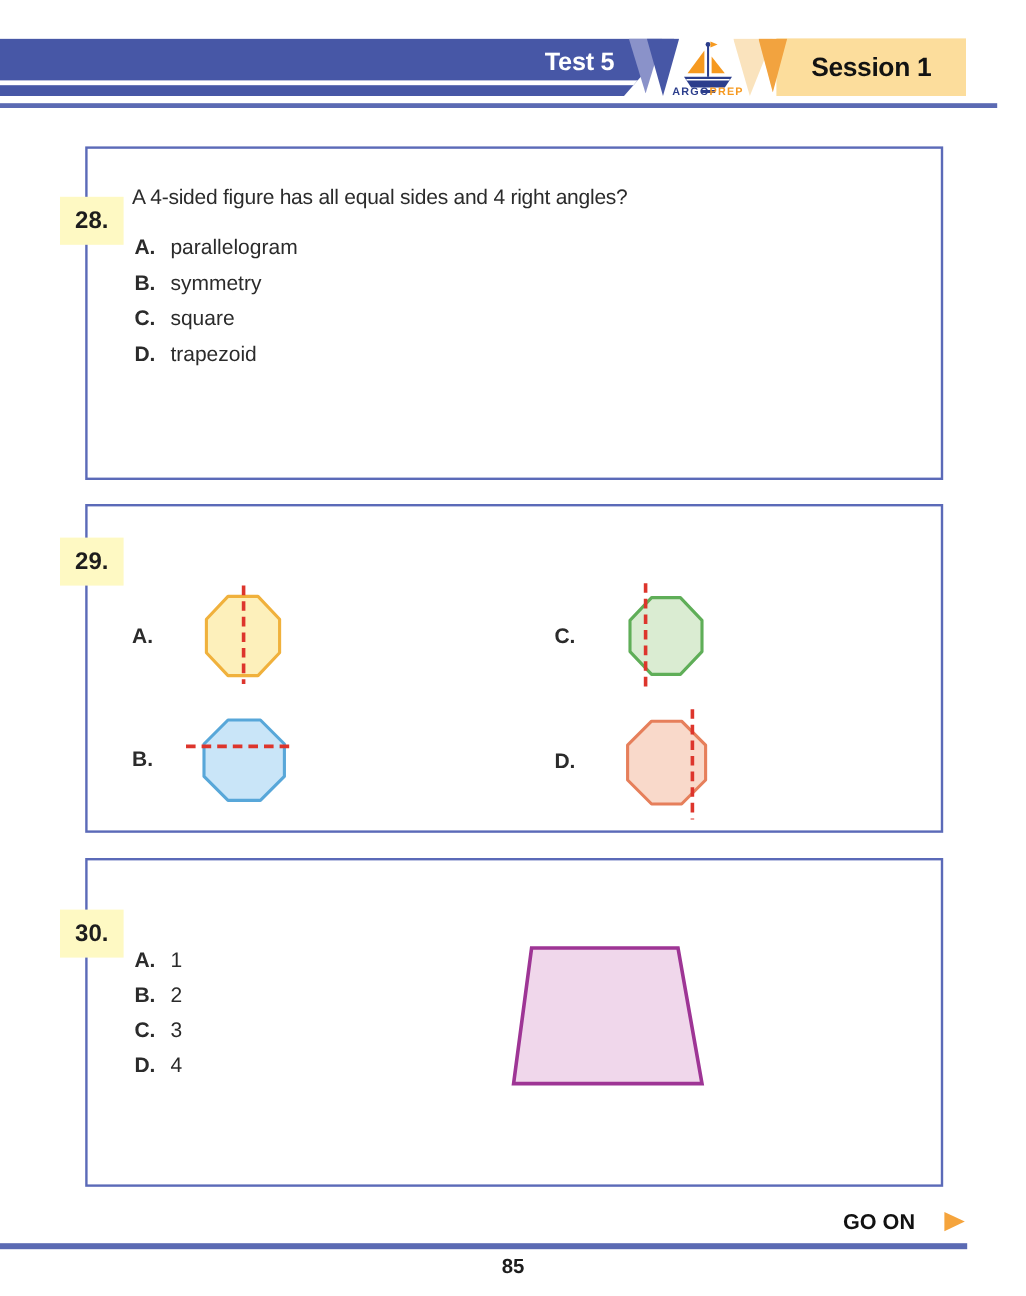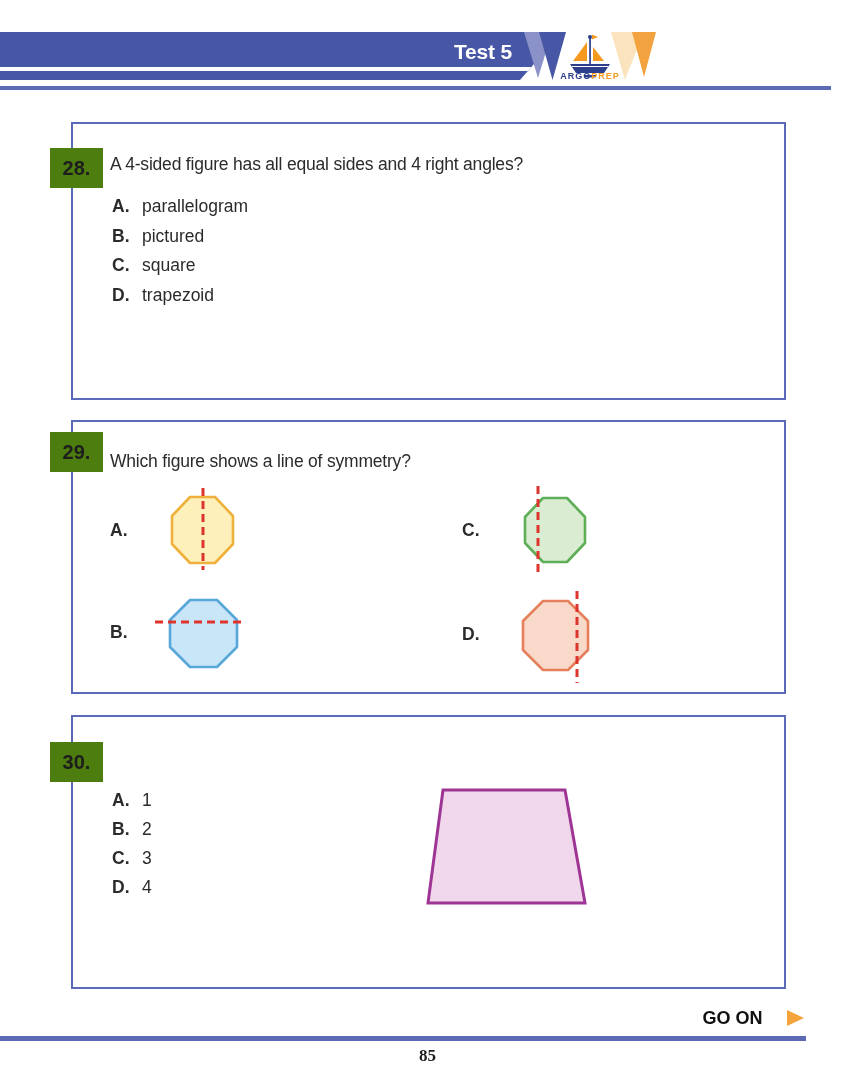--- a/index.html
+++ b/index.html
@@ -25,56 +25,59 @@
   .brand { position:absolute; left:554px; top:71px; width:72px; text-align:center;
            font-size:9px; font-weight:bold; letter-spacing:1px; }
   .brand .argo { color:#2c3e8c; } .brand .prep { color:#f6991f; }
   .hrule { position:absolute; left:0; top:86px; width:831px; height:4px; background:#5b6ab3; }
 
   
   .qbox { position:absolute; left:71px; width:715px; border:2.5px solid #5b6ab8; background:#ffffff; }
   .qbox1 { top:122px; height:278px; }
   .qbox2 { top:420px; height:274px; }
   .qbox3 { top:715px; height:274px; }
-  .badge { position:absolute; left:50px; width:53px; height:40px; background:#4d7c0f;
+  .badge { position:absolute; left:50px; width:53px; height:40px; background:#fef9c3;
            display:flex; align-items:center; justify-content:center;
-           font-size:20px; font-weight:bold; color:#1d1d1d; }
+           font-size:20px; font-weight:bold; color:#1d1d1d;margin-top:16px; }
   .qtext { position:absolute; left:110px; font-size:17.5px; color:#2b2b2b; letter-spacing:-0.2px; white-space:nowrap; }
   .opt { position:absolute; left:112px; display:flex; font-size:17.5px; color:#2b2b2b; white-space:nowrap; }
   .opt .letter { font-weight:bold; width:30px; }
   .flbl { position:absolute; font-size:17.5px; font-weight:bold; color:#2b2b2b; }
 
   
   .fig { position:absolute; }
   .oct-a { stroke:#f0b13c; } .oct-b { stroke:#58a7d9; } .oct-c { stroke:#5fae58; } .oct-d { stroke:#e67f5b; }
   .oct { stroke-width:2.6; stroke-linejoin:round; }
   .sym { stroke:#dd352c; stroke-width:3; stroke-dasharray:8 5; fill:none; }
   .trap { stroke:#9e3595; stroke-width:3; stroke-linejoin:miter; }
 
   
   .goon { position:absolute; left:690px; top:1008px; width:85px; text-align:center;
           font-size:18px; font-weight:bold; color:#111111; }
   .goon-arrow { position:absolute; left:787px; top:1010px; width:0; height:0;
                 border-top:8.5px solid transparent; border-bottom:8.5px solid transparent;
                 border-left:17px solid #f5a43c; }
   .frule { position:absolute; left:0; top:1036px; width:806px; height:4.5px; background:#5b6ab3; }
   .pagenum { position:absolute; left:0; top:1046px; width:855px; text-align:center;
-             font-size:17px; font-weight:bold; color:#1d1d1d;font-family:Liberation Serif, serif; }
+             font-size:17px; font-weight:bold; color:#1d1d1d; }
 </style>
 </head>
 <body>
 
 <div class="page">
 
   <div class="hbar">
     <div class="hbar-line"></div>
   </div>
   <div class="test-label">Test 5</div>
   <div class="v v-peri"></div>
   <div class="v v-navy"></div>
+  <div class="session-box">
+    <span>Session 1</span>
+  </div>
   <div class="v v-peach"></div>
   <div class="v v-orange"></div>
 
   <svg class="logo" viewBox="0 0 56 44">
     <rect x="27.2" y="3" width="1.7" height="27" fill="#2c3e8c"></rect>
     <circle cx="28" cy="3" r="2" fill="#2c3e8c"></circle>
     <polygon points="30,0.5 36,3 30,5.5" fill="#f6991f"></polygon>
     <polygon points="25,8 25,27 11,27" fill="#f6991f"></polygon>
     <polygon points="31,13 31,27 42,27" fill="#f6991f"></polygon>
     <polygon points="8,30 48,30 42,39 14,39" fill="#2c3e8c"></polygon>
@@ -88,34 +91,33 @@
 
   <div class="qbox qbox1"></div>
   <div class="badge" style="top:148px;">28.</div>
   <div class="qtext" style="top:154px;">A 4-sided figure has all equal sides and 4 right angles?</div>
   <div class="opt" style="top:196px;">
     <span class="letter">A.</span>
     <span>parallelogram</span>
   </div>
   <div class="opt" style="top:226px;">
     <span class="letter">B.</span>
-    <span>pictured</span>
+    <span>symmetry</span>
   </div>
   <div class="opt" style="top:255px;">
     <span class="letter">C.</span>
     <span>square</span>
   </div>
   <div class="opt" style="top:285px;">
     <span class="letter">D.</span>
     <span>trapezoid</span>
   </div>
 
   <div class="qbox qbox2"></div>
   <div class="badge" style="top:432px;">29.</div>
-  <div class="qtext" style="top:451px;">Which figure shows a line of symmetry?</div>
 
   <div class="flbl" style="left:110px; top:520px;">A.</div>
   <svg class="fig" style="left:168px; top:486px;" width="70" height="86">
     <polygon class="oct oct-a" points="22,11 47,11 65,30 65,58 47,77 22,77 4,58 4,30" fill="#fdf0bb"></polygon>
     <line class="sym" x1="35" y1="2" x2="35" y2="84"></line>
   </svg>
 
   <div class="flbl" style="left:462px; top:520px;">C.</div>
   <svg class="fig" style="left:520px; top:484px;" width="70" height="92">
     <polygon class="oct oct-c" points="23,14 47,14 65,33 65,59 47,78 23,78 5,59 5,33" fill="#daecd2"></polygon>

